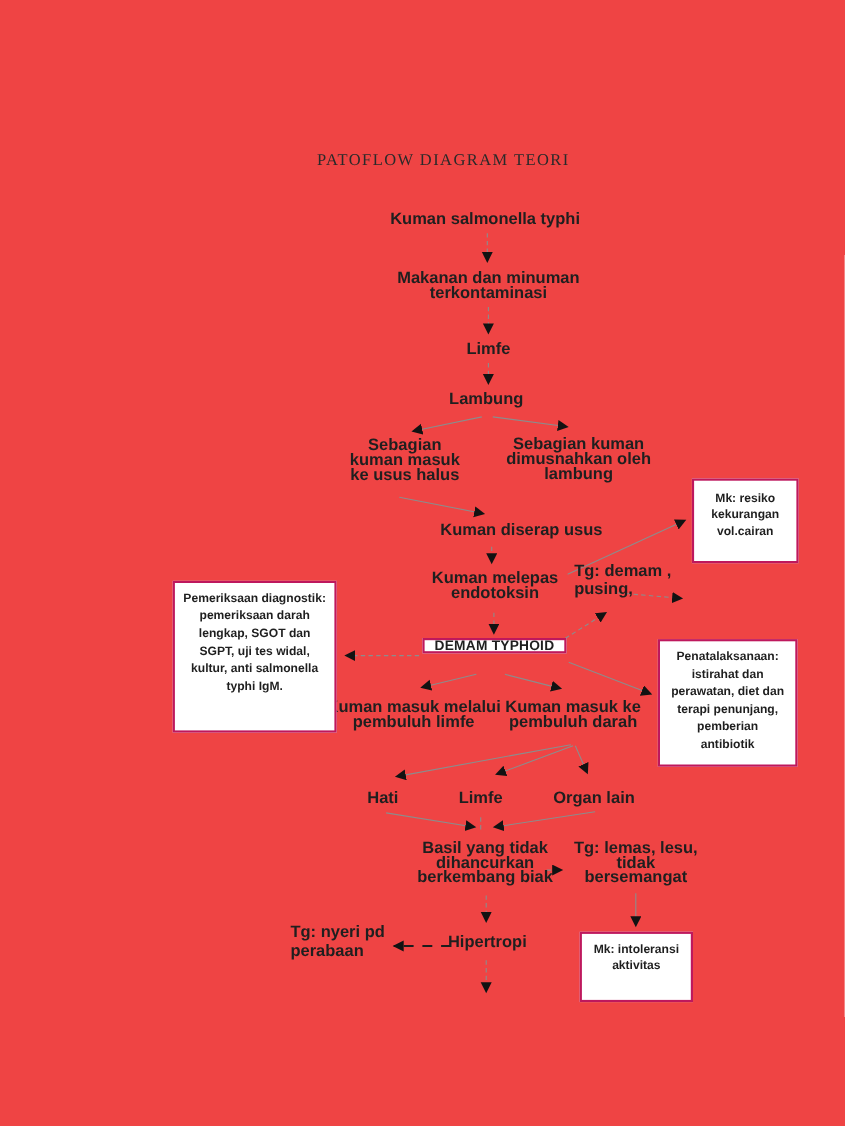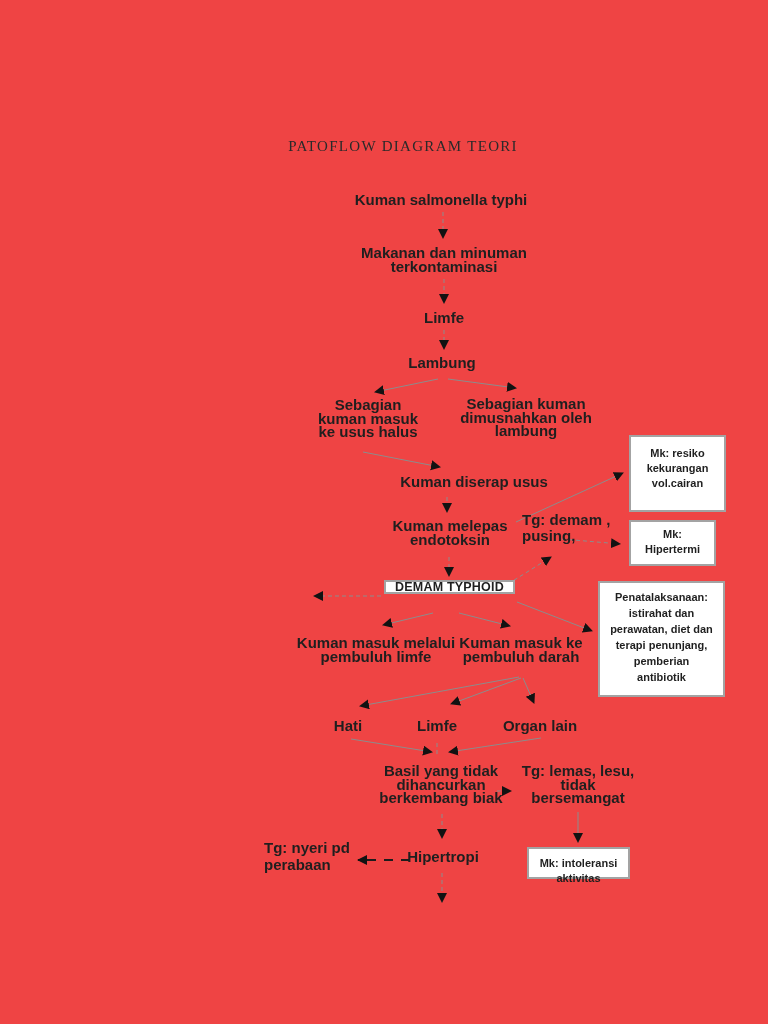--- a/index.html
+++ b/index.html
@@ -4,21 +4,21 @@
 <style>
   html,body{margin:0;padding:0;background:#ffffff;}
   .page{position:relative;width:768px;height:1024px;background:#ef4444;overflow:hidden;
         font-family:"Liberation Sans",sans-serif;}
   .title{position:absolute;transform:translateX(-50%);white-space:nowrap;
          font-family:"Liberation Serif",serif;font-size:15px;line-height:18px;
          letter-spacing:1.3px;color:#2a2a2a;}
   .node{position:absolute;transform:translateX(-50%);text-align:center;white-space:nowrap;
         font-weight:bold;font-size:15px;line-height:13.5px;color:#1f1f1f;}
   .node.la{transform:none;text-align:left;}
-  .bx{position:absolute;box-sizing:border-box;border:2px solid #a3a3a3;background:#ffffff;
+  .bx{position:absolute;box-sizing:border-box;border:2px solid #be185d;background:#ffffff;
       text-align:center;font-weight:bold;font-size:11px;line-height:15px;color:#1f1f1f;}
   .bx.pm{line-height:16px;}
   .demam{display:flex;align-items:center;justify-content:center;
          font-size:12.5px;letter-spacing:.2px;}
   svg.arrows{position:absolute;left:0;top:0;pointer-events:none;}
   .ln{stroke:#8c8c8c;stroke-width:1;fill:none;}
   .lnd{stroke:#8c8c8c;stroke-width:1;fill:none;stroke-dasharray:4 3;}
   .lnd2{stroke:#1c1c1c;stroke-width:2;fill:none;stroke-dasharray:9 8;}
 </style>
 </head>
@@ -74,19 +74,19 @@
   <div class="node" style="left:376px;top:636px;">Kuman masuk melalui<br>pembuluh limfe</div>
   <div class="node" style="left:521px;top:636px;">Kuman masuk ke<br>pembuluh darah</div>
   <div class="node" style="left:348px;top:719px;">Hati</div>
   <div class="node" style="left:437px;top:719px;">Limfe</div>
   <div class="node" style="left:540px;top:719px;">Organ lain</div>
   <div class="node" style="left:578px;top:764px;">Tg: lemas, lesu,<br>tidak<br>bersemangat</div>
   <div class="node" style="left:441px;top:764px;">Basil yang tidak<br>dihancurkan<br>berkembang biak</div>
   <div class="node" style="left:443px;top:850px;">Hipertropi</div>
   <div class="node la" style="left:264px;top:839px;line-height:17px;">Tg: nyeri pd<br>perabaan</div>
 
+  <div class="bx pm" style="left:157px;top:528px;width:149px;height:138px;padding-top:6px;">Pemeriksaan diagnostik:<br>pemeriksaan darah<br>lengkap, SGOT dan<br>SGPT, uji tes widal,<br>kultur, anti salmonella<br>typhi IgM.</div>
   <div class="bx" style="left:629px;top:435px;width:97px;height:77px;padding-top:9px;">Mk: resiko<br>kekurangan<br>vol.cairan</div>
-  <div class="bx" style="left:629px;top:520px;width:87px;height:46px;padding-top:5px;">Mk:<br>Hipertermi</div>
   <div class="bx pm" style="left:598px;top:581px;width:127px;height:116px;padding-top:6px;">Penatalaksanaan:<br>istirahat dan<br>perawatan, diet dan<br>terapi penunjang,<br>pemberian<br>antibiotik</div>
   <div class="bx demam" style="left:384px;top:580px;width:131px;height:14px;">DEMAM TYPHOID</div>
-  <div class="bx" style="left:527px;top:847px;width:103px;height:32px;padding-top:7px;">Mk: intoleransi<br>aktivitas</div>
+  <div class="bx" style="left:527px;top:847px;width:103px;height:64px;padding-top:7px;">Mk: intoleransi<br>aktivitas</div>
 
 </div>
 
 </body></html>

